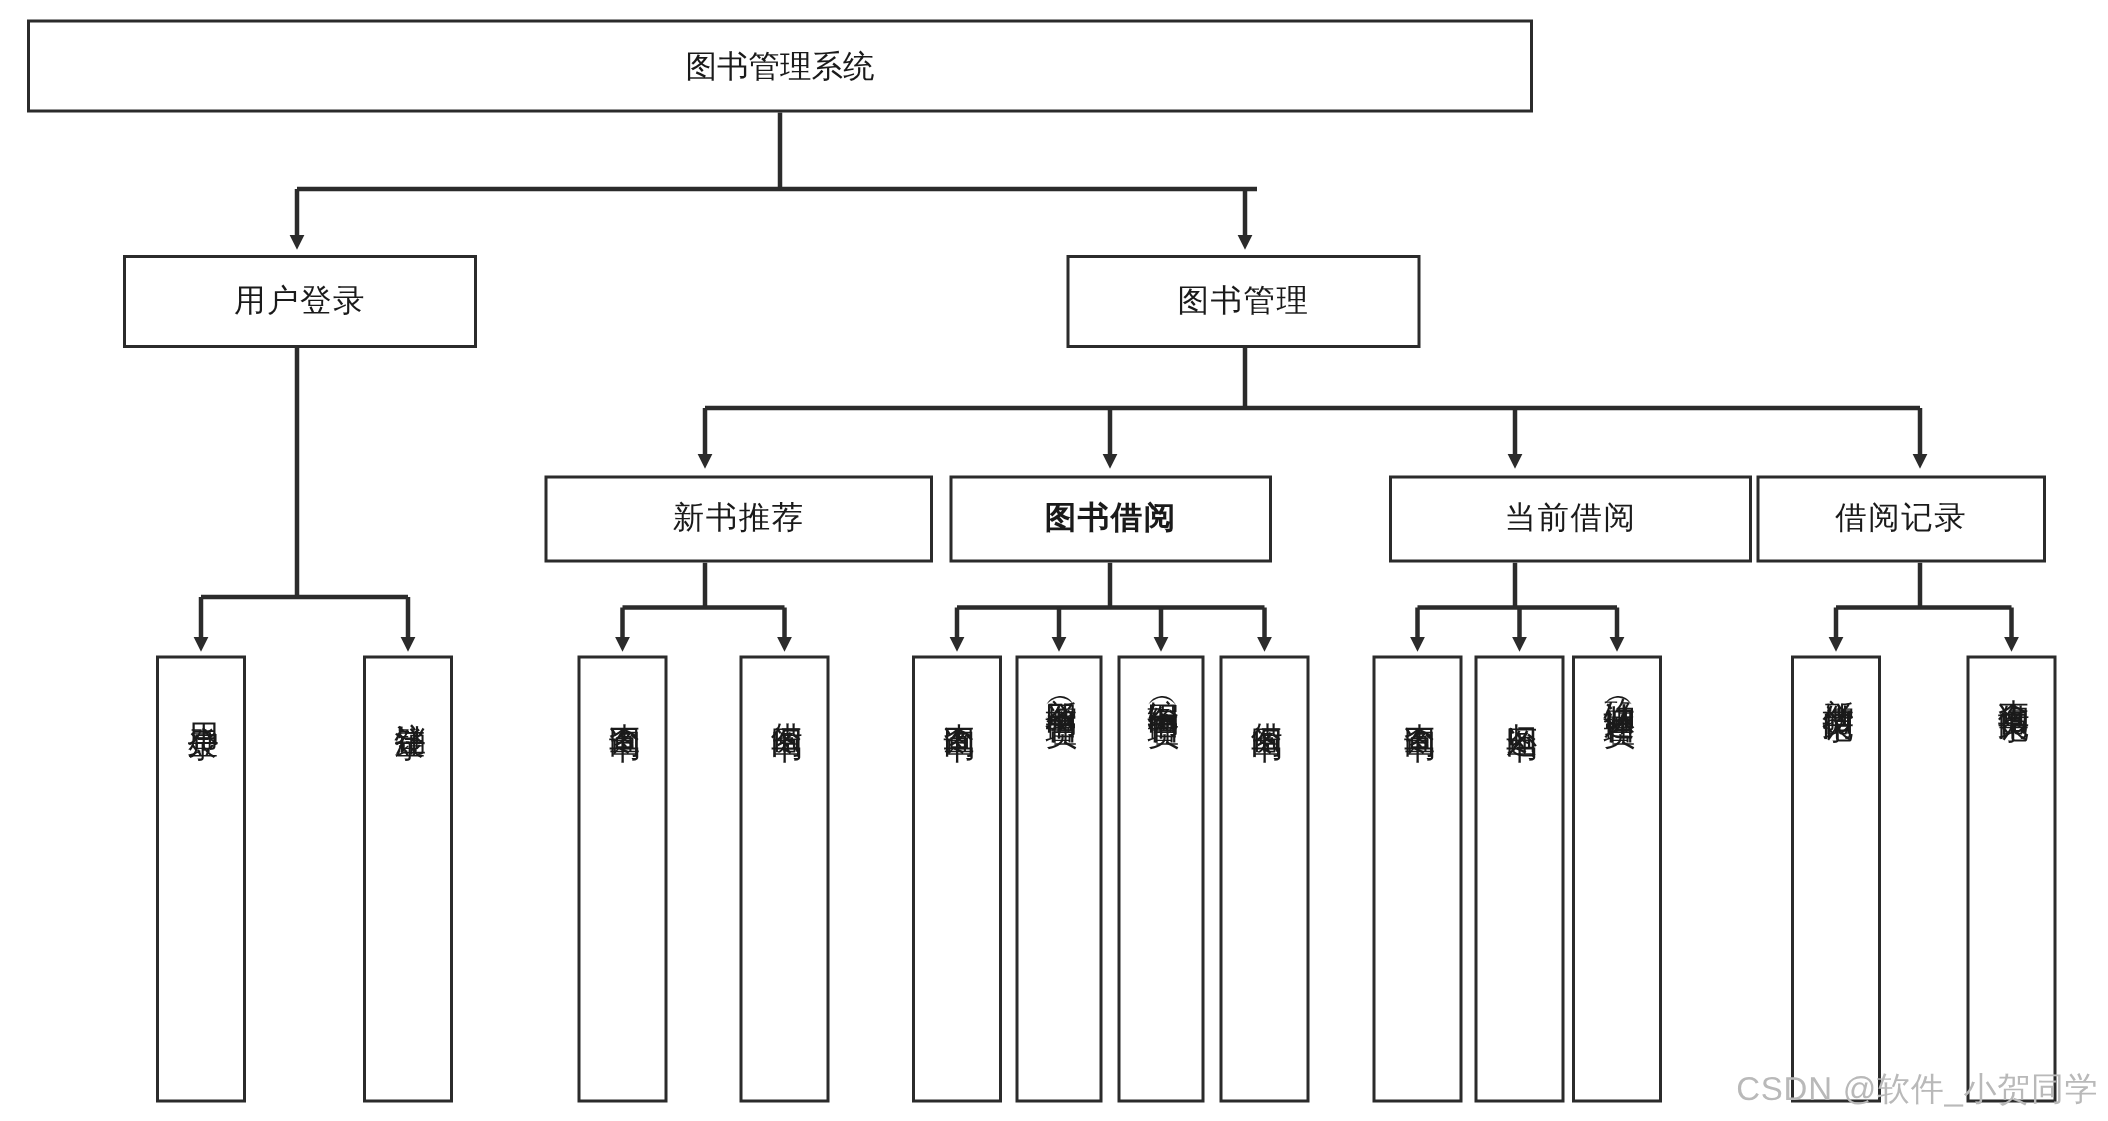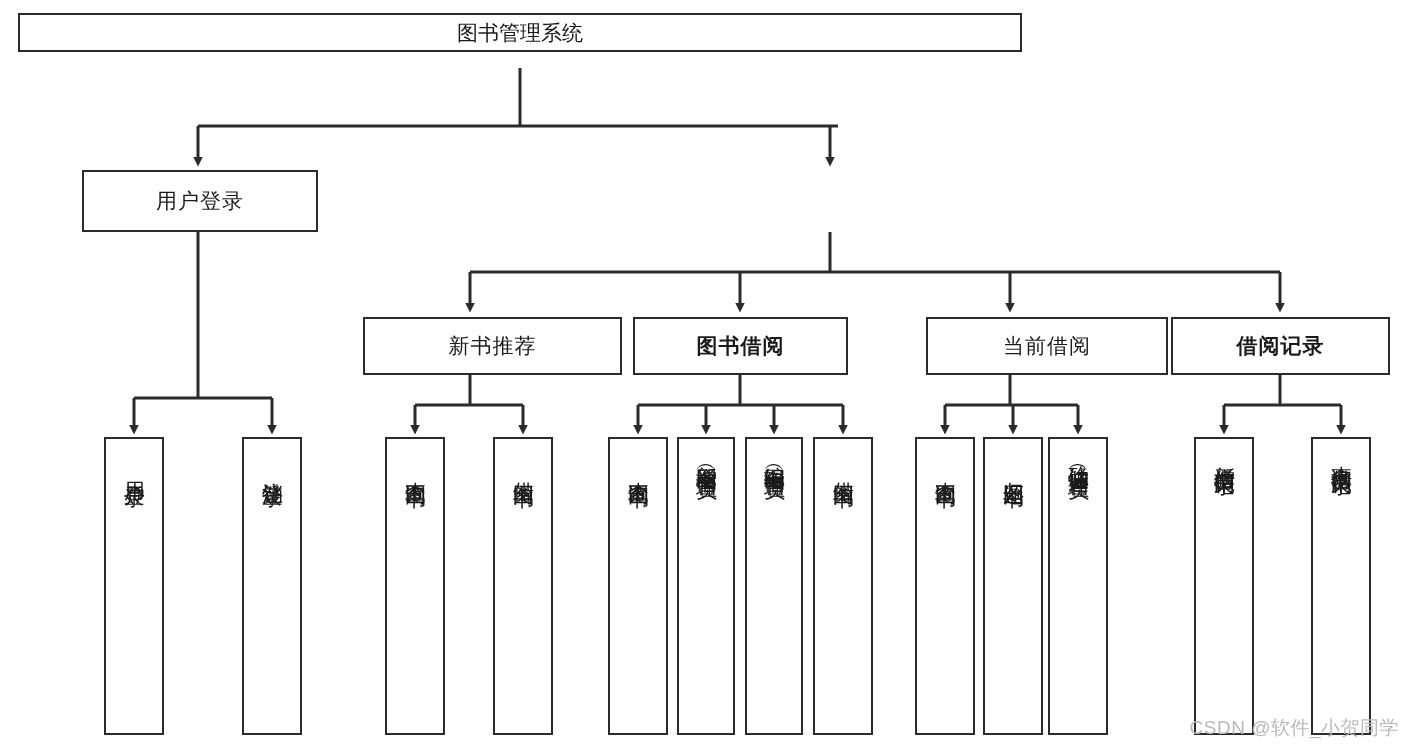--- a/index.html
+++ b/index.html
@@ -8,21 +8,21 @@
   #diagram{position:absolute;left:0;top:0;width:1405px;height:747px;}
   .node{position:absolute;box-sizing:border-box;background:#ffffff;
         border:2px solid #2b2b2b;display:flex;align-items:center;
         justify-content:center;text-align:center;}
   .node.h{font-size:21px;letter-spacing:1px;line-height:1.2;}
   .node.root{font-size:21px;}
   .node.v{writing-mode:vertical-rl;text-orientation:upright;
           font-size:21px;line-height:1.28;letter-spacing:2px;
           justify-content:flex-start;align-items:center;padding-top:26px;}
   .node.v.tall{padding-top:10px;}
-  .wm{position:absolute;right:6px;bottom:6px;font-size:19px;color:#b9b9b9;
+  .wm{position:absolute;right:6px;bottom:6px;font-size:22px;color:#b9b9b9;
       letter-spacing:0.5px;white-space:nowrap;}
   .layer{position:absolute;left:0;top:0;width:1405px;height:747px;
          pointer-events:none;}
 </style>
 </head>
 <body>
 
 <div id="diagram">
 
   <svg class="layer" width="1405" height="747" viewBox="0 0 1405 747">
@@ -68,38 +68,41 @@
       <path d="M1013,405 L1013,426" marker-end="url(#arw)"></path>
       <path d="M1078,405 L1078,426" marker-end="url(#arw)"></path>
 
       <path d="M1280,375 L1280,405"></path>
       <path d="M1224,405 L1341,405"></path>
       <path d="M1224,405 L1224,426" marker-end="url(#arw)"></path>
       <path d="M1341,405 L1341,426" marker-end="url(#arw)"></path>
     </g>
   </svg>
 
-  <div class="node root" style="left:18px;top:13px;width:1004px;height:39px;">
+  <div class="node root" style="left:18px;top:13px;width:1004px;height:62px;">
     <span>图书管理系统</span>
   </div>
 
   <div class="node h" style="left:82px;top:170px;width:236px;height:62px;">
     <span>用户登录</span>
+  </div>
+  <div class="node h" style="left:711px;top:170px;width:236px;height:62px;">
+    <span>图书管理</span>
   </div>
 
   <div class="node h" style="left:363px;top:317px;width:259px;height:58px;">
     <span>新书推荐</span>
   </div>
   <div class="node h" style="left:633px;top:317px;width:215px;height:58px;font-weight:bold;">
     <span>图书借阅</span>
   </div>
   <div class="node h" style="left:926px;top:317px;width:242px;height:58px;">
     <span>当前借阅</span>
   </div>
-  <div class="node h" style="left:1171px;top:317px;width:219px;height:58px;font-weight:bold;">
+  <div class="node h" style="left:1171px;top:317px;width:193px;height:58px;">
     <span>借阅记录</span>
   </div>
 
   <div class="node v" style="left:104px;top:437px;width:60px;height:298px;">
     <span>用户登录</span>
   </div>
   <div class="node v" style="left:242px;top:437px;width:60px;height:298px;">
     <span>注销登录</span>
   </div>
 

